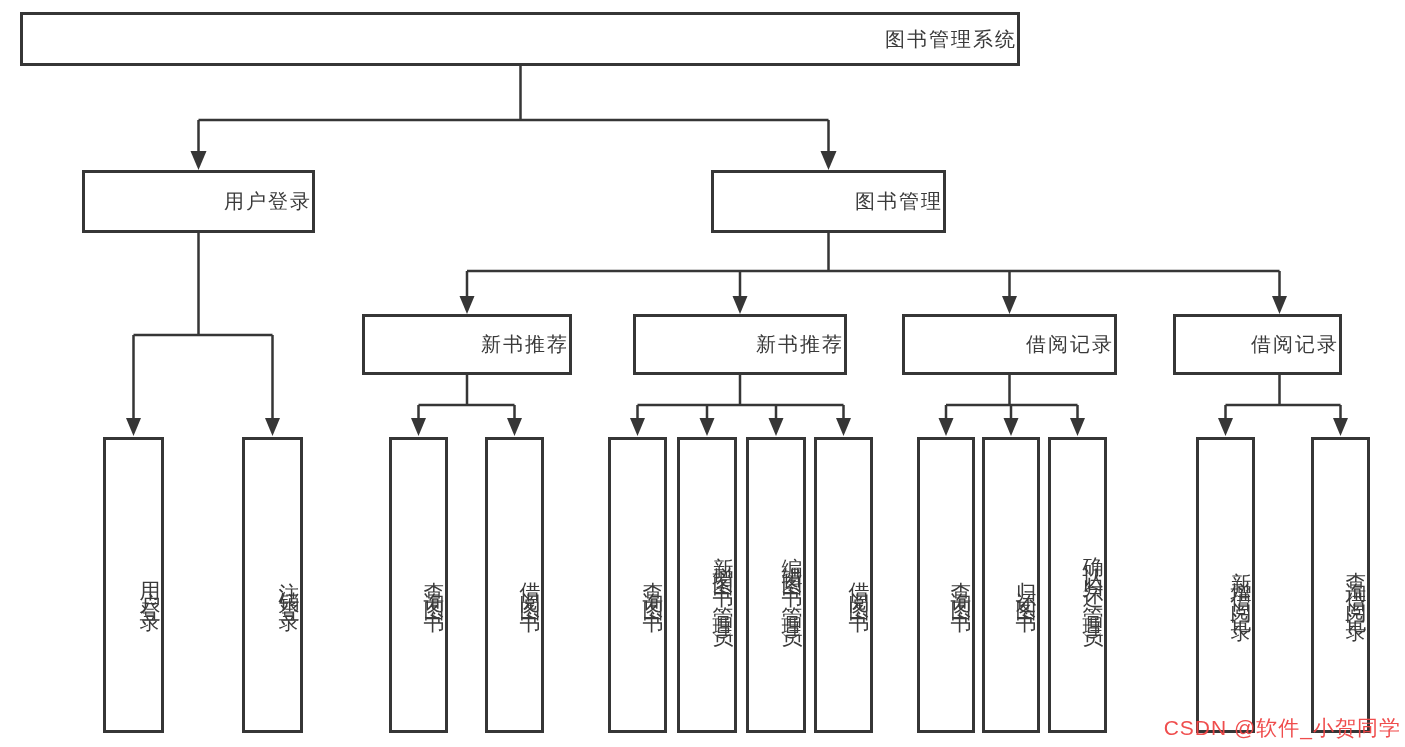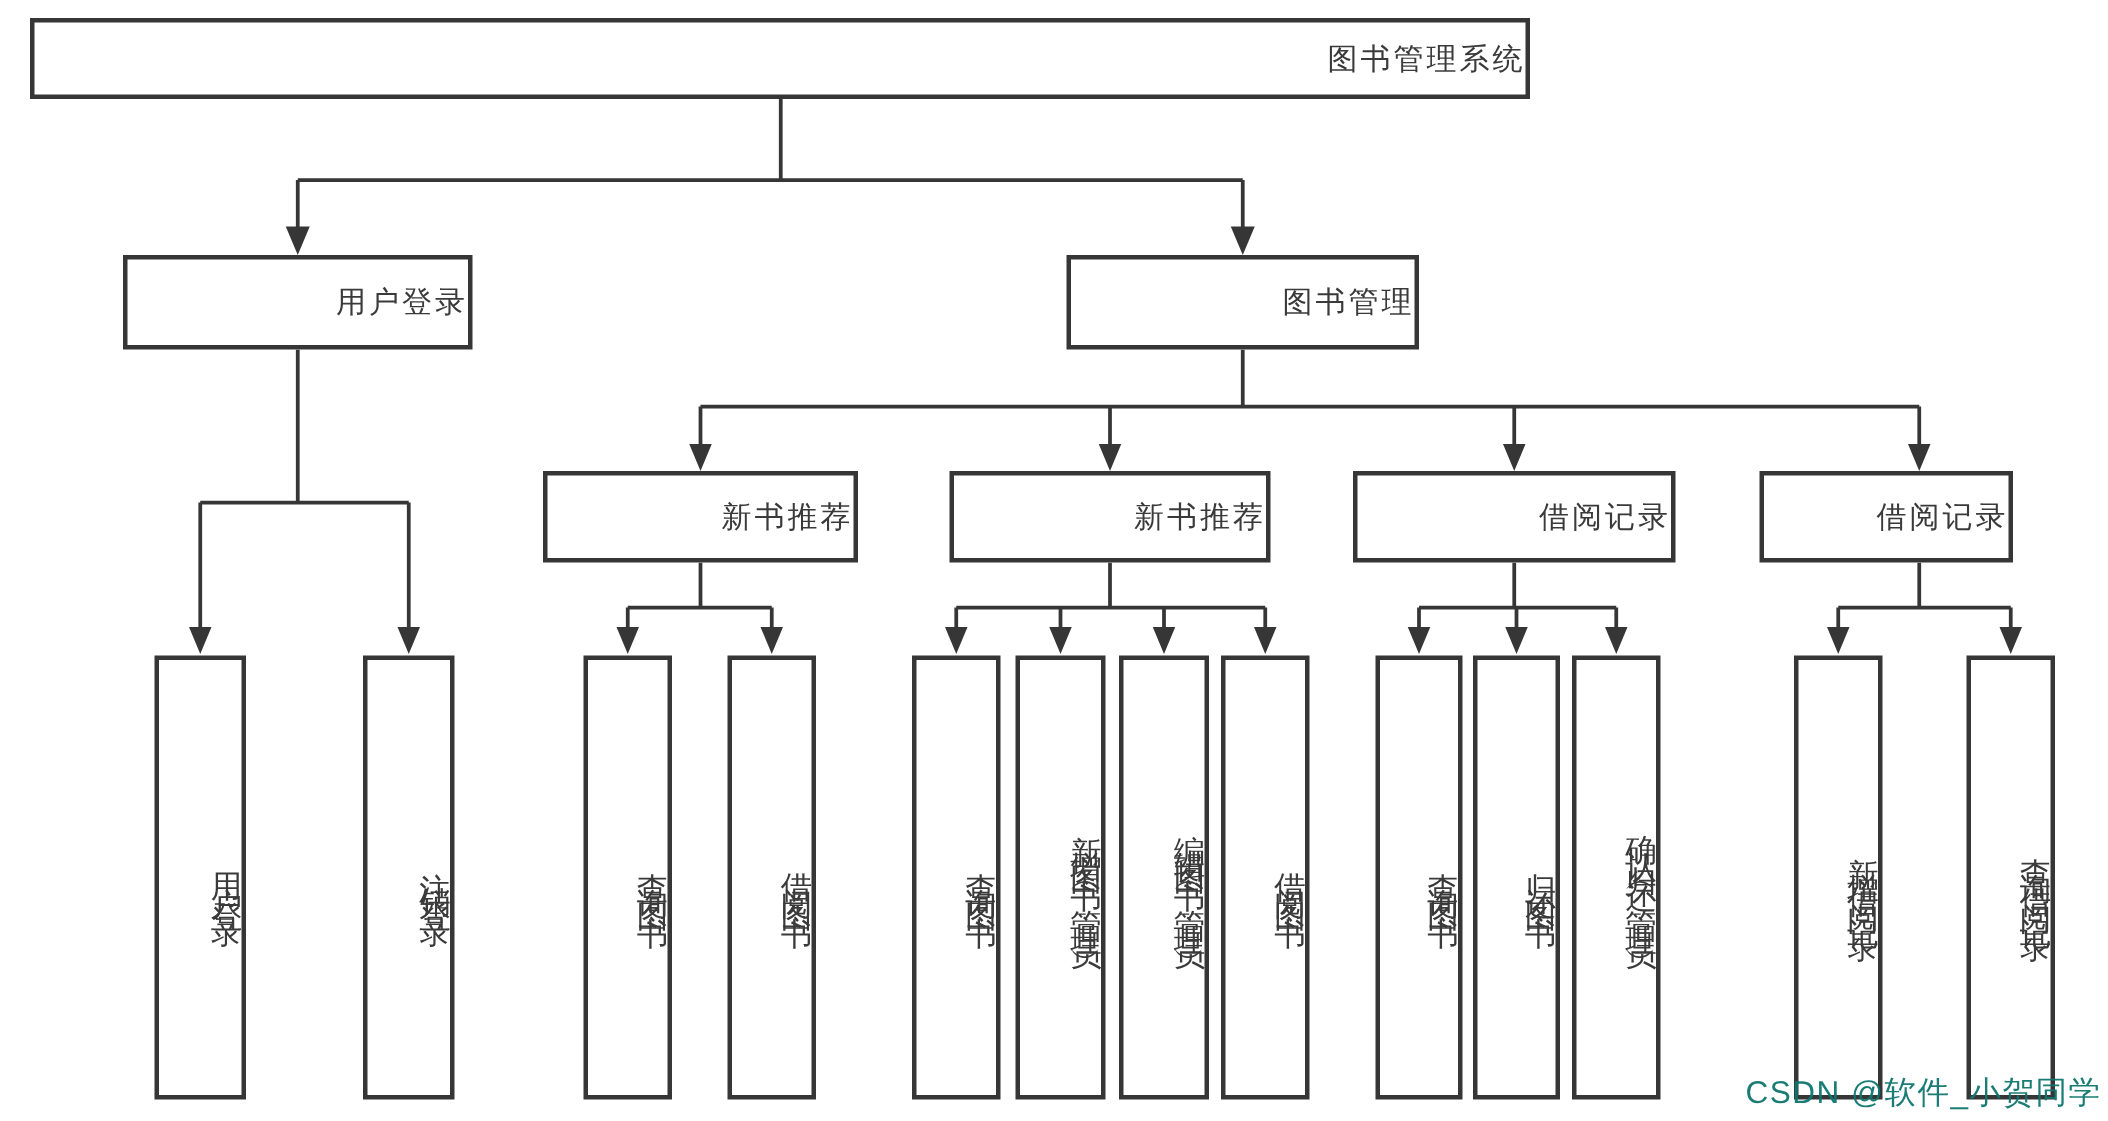--- a/index.html
+++ b/index.html
@@ -71,21 +71,21 @@
   #leaf-9  { left: 982px;  width: 58px; }
   #leaf-10 { left: 1048px; width: 59px; }
   #leaf-11 { left: 1196px; width: 59px; }
   #leaf-12 { left: 1311px; width: 59px; }
   #watermark {
     position: absolute;
     right: 4px;
     bottom: 5px;
     z-index: 3;
     font-size: 21px;
-    color: #0f766e;
+    color: #ef4444;
     letter-spacing: 1px;
     opacity: 0.95;
   }
 </style>
 </head>
 <body>
 
 <div id="canvas">
 
   <svg id="connector-svg" width="1405" height="747" viewBox="0 0 1405 747">

